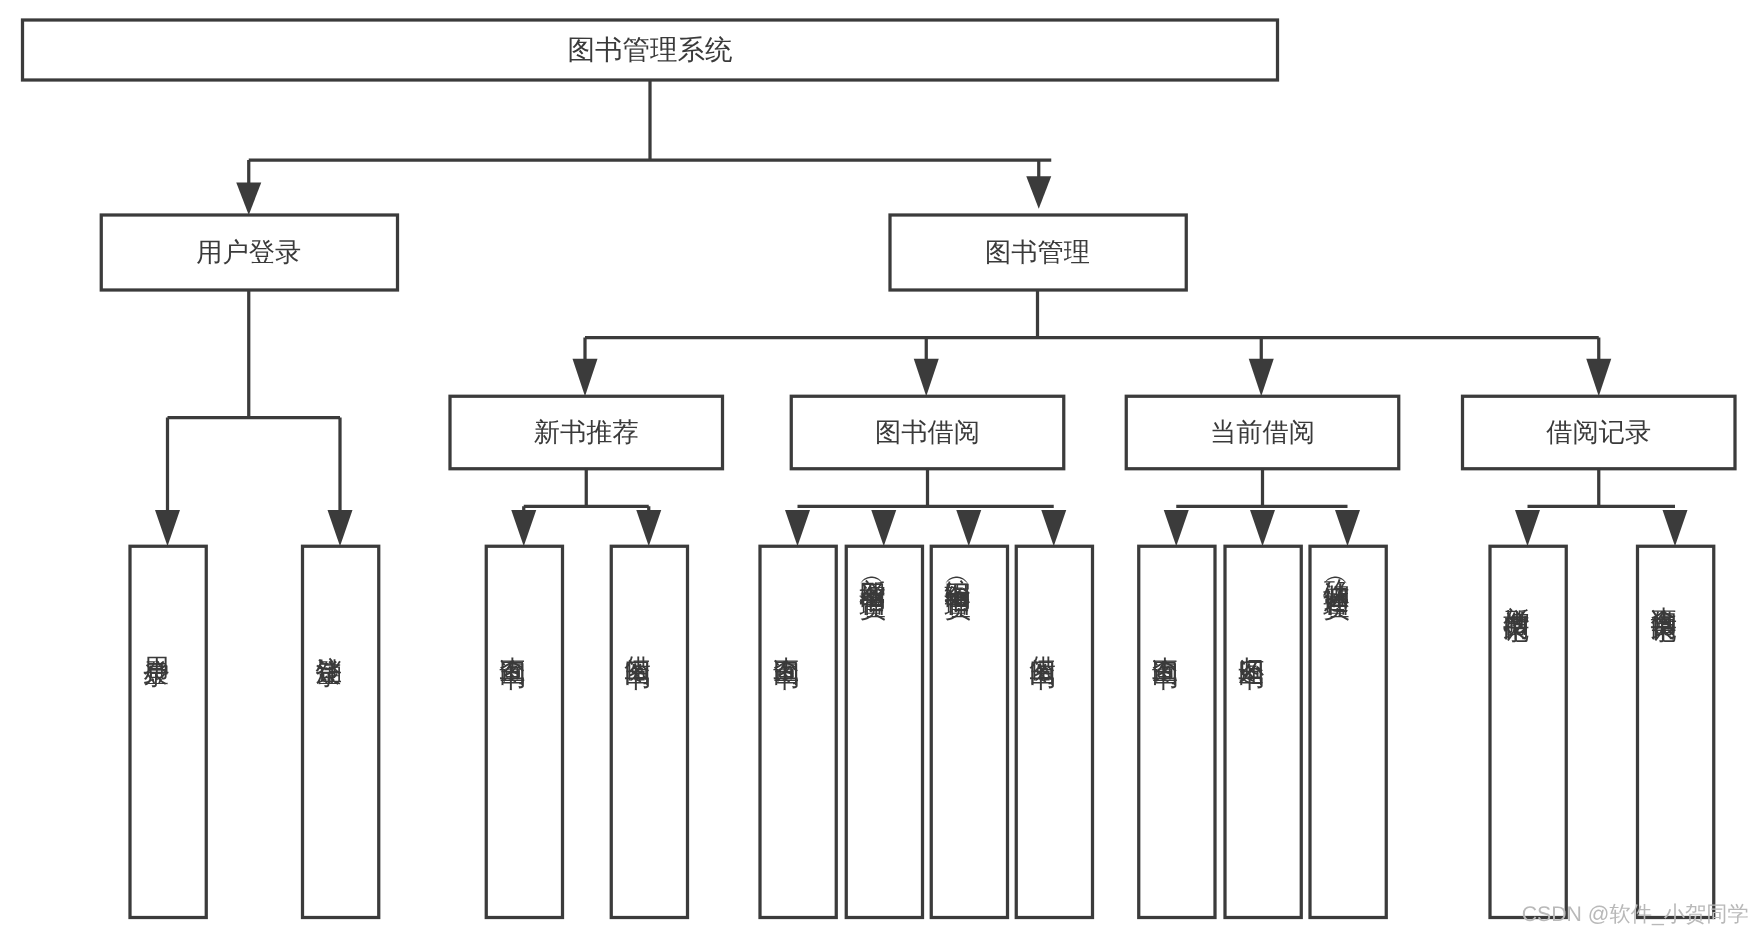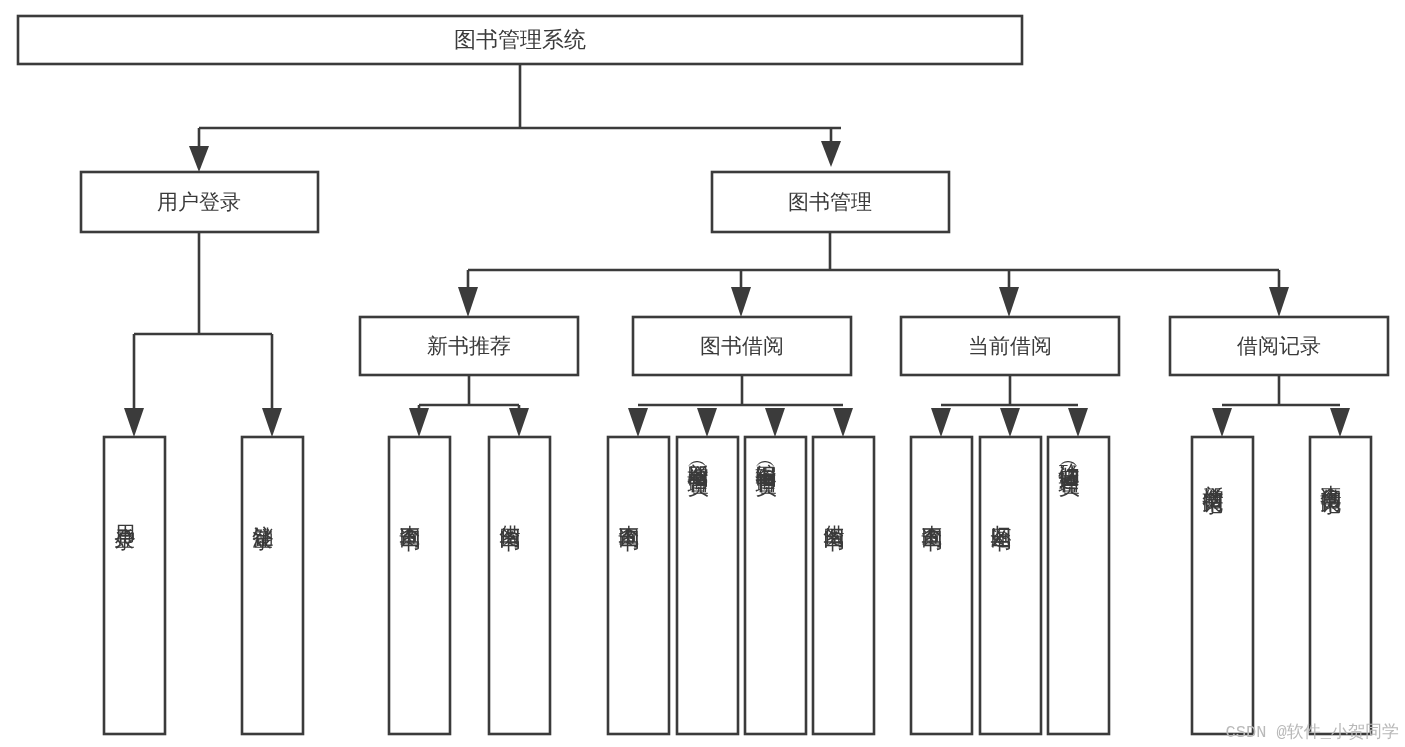--- a/index.html
+++ b/index.html
@@ -62,21 +62,21 @@
     line-height: 1;
     text-align: left;
     white-space: nowrap;
     pointer-events: none;
     user-select: none;
   }
   .watermark {
     position: absolute;
     right: 6px;
     bottom: 4px;
-    font-family: Liberation Mono, monospace;
+    font-family: Liberation Sans, sans-serif;
     font-size: 17px;
     color: #b9b9b9;
     white-space: nowrap;
     user-select: none;
   }
 </style>
 </head>
 <body>
 
 <div id="canvas-wrap">

